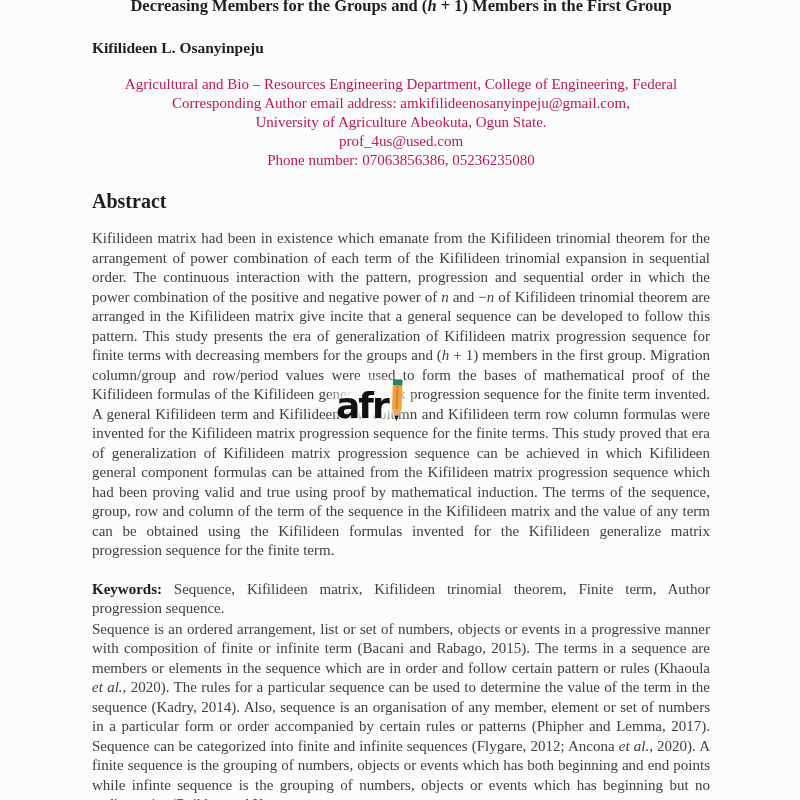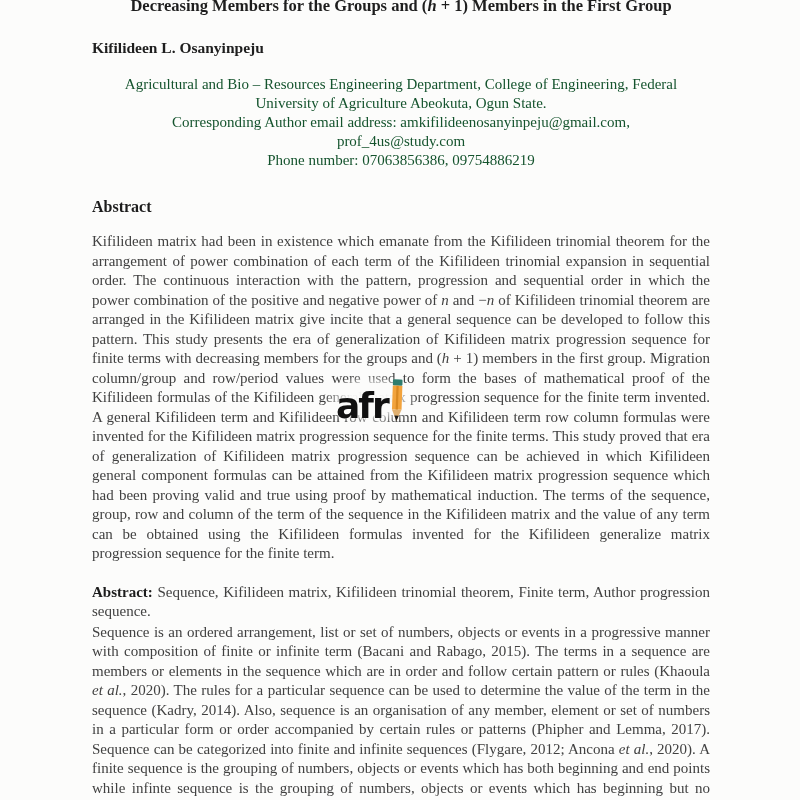--- a/index.html
+++ b/index.html
@@ -28,27 +28,27 @@
     font-weight:bold;
     color:#1e1e1e;
     font-size:15.5px;
     margin-top:24px;
   }
   .affil{
     margin-top:18px;
     text-align:center;
     font-size:15px;
     line-height:19px;
-    color:#14532d;
+    color:#be185d;
   }
   .sec-heading{
     font-weight:bold;
     color:#1c1c1c;
-    font-size:16px;
-    margin-top:28px;
+    font-size:20px;
+    margin-top:20px;
   }
   .para{
     margin-top:16px;
     font-size:15px;
     line-height:19.5px;
     text-align:justify;
     text-justify:inter-word;
   }
   .para .ital{font-style:italic;}
   .keywords{
@@ -96,31 +96,31 @@
 <body>
 
 <div class="doc">
 
   <div class="title"><span>Decreasing Members for the Groups and (</span><span class="mvar">h</span><span> + 1) Members in the First Group</span></div>
 
   <div class="author">Kifilideen L. Osanyinpeju</div>
 
   <div class="affil">
     <div>Agricultural and Bio – Resources Engineering Department, College of Engineering, Federal</div>
+    <div>Corresponding Author email address: amkifilideenosanyinpeju@gmail.com,</div>
     <div>University of Agriculture Abeokuta, Ogun State.</div>
-    <div>Corresponding Author email address: amkifilideenosanyinpeju@gmail.com,</div>
-    <div>prof_4us@study.com</div>
-    <div>Phone number: 07063856386, 09754886219</div>
+    <div>prof_4us@used.com</div>
+    <div>Phone number: 07063856386, 05236235080</div>
   </div>
 
   <div class="sec-heading">Abstract</div>
 
   <div class="para"><span>Kifilideen matrix had been in existence which emanate from the Kifilideen trinomial theorem for the arrangement of power combination of each term of the Kifilideen trinomial expansion in sequential order. The continuous interaction with the pattern, progression and sequential order in which the power combination of the positive and negative power of </span><span class="ital">n</span><span> and −</span><span class="ital">n</span><span> of Kifilideen trinomial theorem are arranged in the Kifilideen matrix give incite that a general sequence can be developed to follow this pattern. This study presents the era of generalization of Kifilideen matrix progression sequence for finite terms with decreasing members for the groups and (</span><span class="ital">h</span><span> + 1) members in the first group. Migration column/group and row/period values were used to form the bases of mathematical proof of the Kifilideen formulas of the Kifilideen general matrix progression sequence for the finite term invented. A general Kifilideen term and Kifilideen row column and Kifilideen term row column formulas were invented for the Kifilideen matrix progression sequence for the finite terms. This study proved that era of generalization of Kifilideen matrix progression sequence can be achieved in which Kifilideen general component formulas can be attained from the Kifilideen matrix progression sequence which had been proving valid and true using proof by mathematical induction. The terms of the sequence, group, row and column of the term of the sequence in the Kifilideen matrix and the value of any term can be obtained using the Kifilideen formulas invented for the Kifilideen generalize matrix progression sequence for the finite term.</span></div>
 
-  <div class="keywords"><span class="kw-label">Abstract:</span><span> Sequence, Kifilideen matrix, Kifilideen trinomial theorem, Finite term, Author progression sequence.</span></div>
+  <div class="keywords"><span class="kw-label">Keywords:</span><span> Sequence, Kifilideen matrix, Kifilideen trinomial theorem, Finite term, Author progression sequence.</span></div>
 
 
   <div class="para intro-para"><span>Sequence is an ordered arrangement, list or set of numbers, objects or events in a progressive manner with composition of finite or infinite term (Bacani and Rabago, 2015). The terms in a sequence are members or elements in the sequence which are in order and follow certain pattern or rules (Khaoula </span><span class="ital">et al.</span><span>, 2020). The rules for a particular sequence can be used to determine the value of the term in the sequence (Kadry, 2014). Also, sequence is an organisation of any member, element or set of numbers in a particular form or order accompanied by certain rules or patterns (Phipher and Lemma, 2017). Sequence can be categorized into finite and infinite sequences (Flygare, 2012; Ancona </span><span class="ital">et al.</span><span>, 2020). A finite sequence is the grouping of numbers, objects or events which has both beginning and end points while infinte sequence is the grouping of numbers, objects or events which has beginning but no ending point (Raibhar and Kumar</span></div>
 
 </div>
 
 <div class="watermark">
   <span class="wm-text">afr</span>
   <svg class="wm-pencil" viewBox="0 0 20 58" xmlns="http://www.w3.org/2000/svg">
     <rect x="4" y="0" width="12" height="8" rx="1.5" fill="#2e7d6e"></rect>

